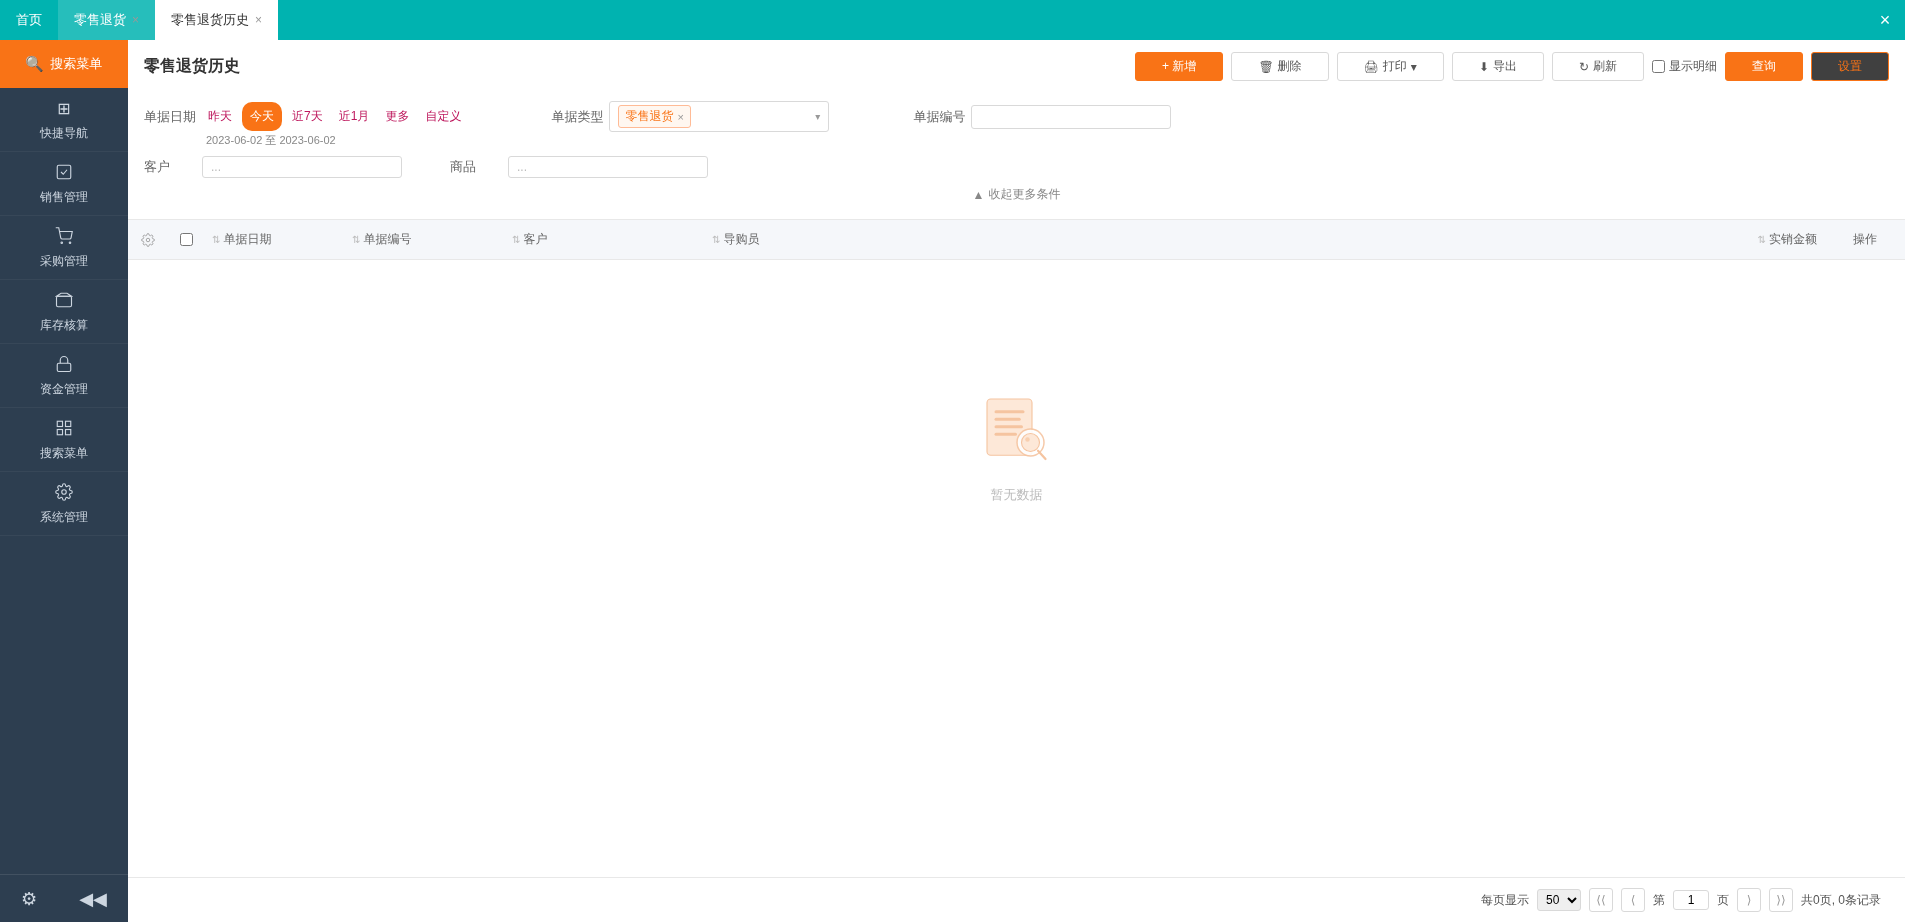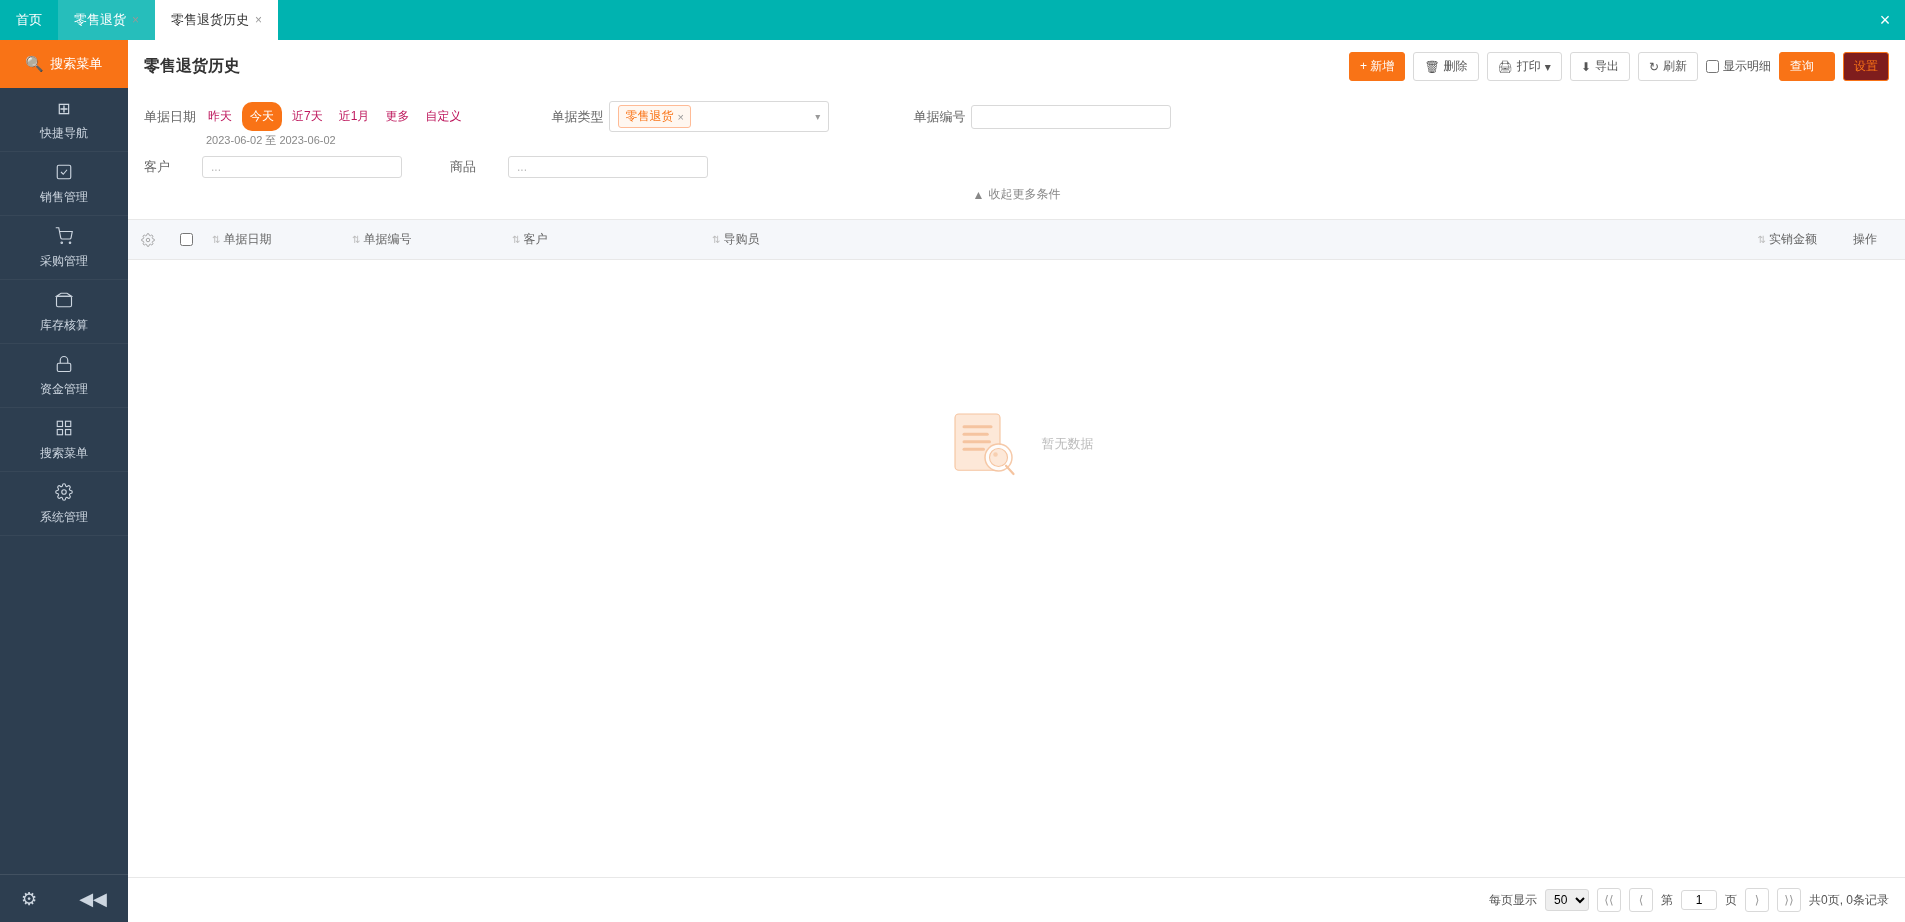--- a/index.html
+++ b/index.html
@@ -147,35 +147,35 @@
     }
     .toolbar {
       display: flex;
       align-items: center;
       gap: 8px;
     }
     .toolbar-btn {
       display: flex;
       align-items: center;
       gap: 4px;
-      padding: 5px 10px;
+      padding: 5px 26px;
       border: 1px solid #d9d9d9;
       background: #fff;
       border-radius: 3px;
       cursor: pointer;
       font-size: 12px;
       color: #555;
     }
     .toolbar-btn.primary {
       background: #f97316;
       color: #fff;
       border-color: #f97316;
     }
     .toolbar-btn.setting-btn {
-      background: #7f1d1d;
+      background: #404040;
       color: #f97316;
       border-color: #f97316;
     }
     .show-detail-cb {
       display: flex;
       align-items: center;
       gap: 4px;
       font-size: 12px;
       color: #555;
       cursor: pointer;
@@ -329,39 +329,39 @@
     .th-cell.customer { width: 200px; }
     .th-cell.guide { width: 150px; }
     .th-cell.amount { flex: 1; justify-content: flex-end; }
     .th-cell.action { width: 80px; justify-content: center; }
     .sort-icon { color: #bbb; font-size: 10px; }
 
     
     .empty-state {
       flex: 1;
       display: flex;
-      flex-direction: row;
+      flex-direction: column;
       align-items: center;
       justify-content: center;
       color: #bbb;
       font-size: 13px;
       gap: 12px;
       padding: 60px 16px;
       font-family: Liberation Serif, serif;
     }
     .empty-icon {
       width: 90px;
       height: 90px;
     }
 
     
     .table-footer {
       background: #fff;
       border-top: 1px solid #e8e8e8;
-      padding: 10px 16px;
+      padding: 10px 24px;
       display: flex;
       align-items: center;
       justify-content: flex-end;
       gap: 8px;
       font-size: 12px;
       color: #555;
     }
     .per-page-select {
       border: 1px solid #d9d9d9;
       border-radius: 3px;

